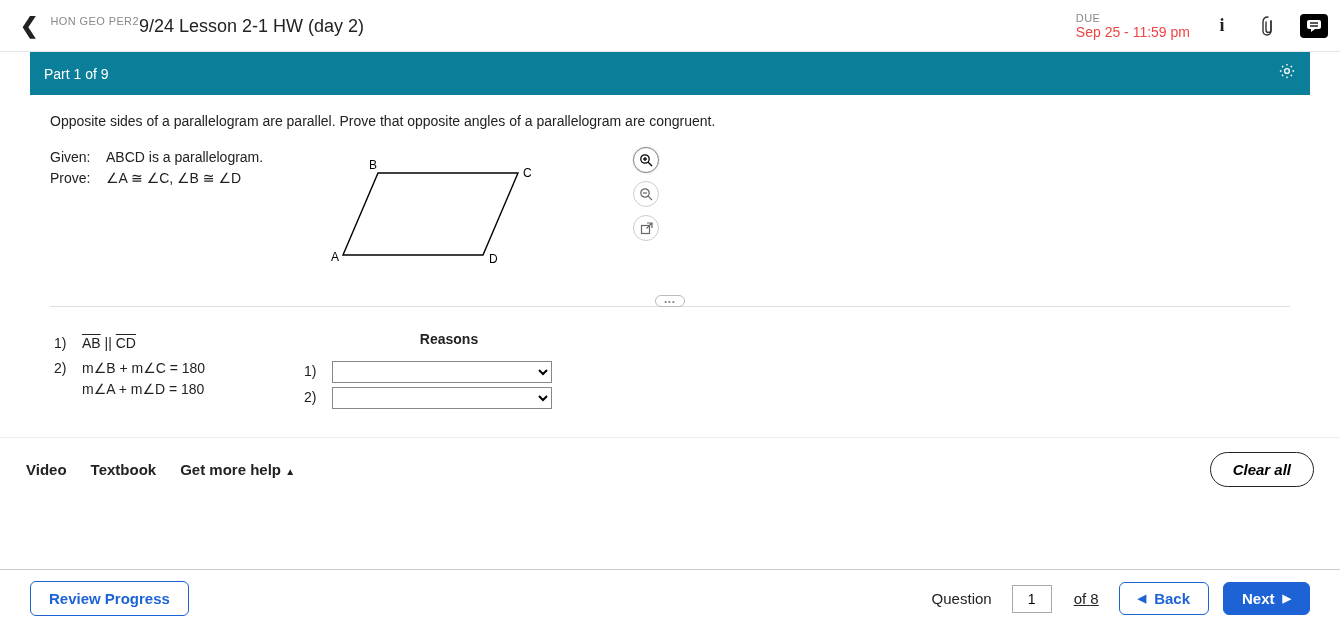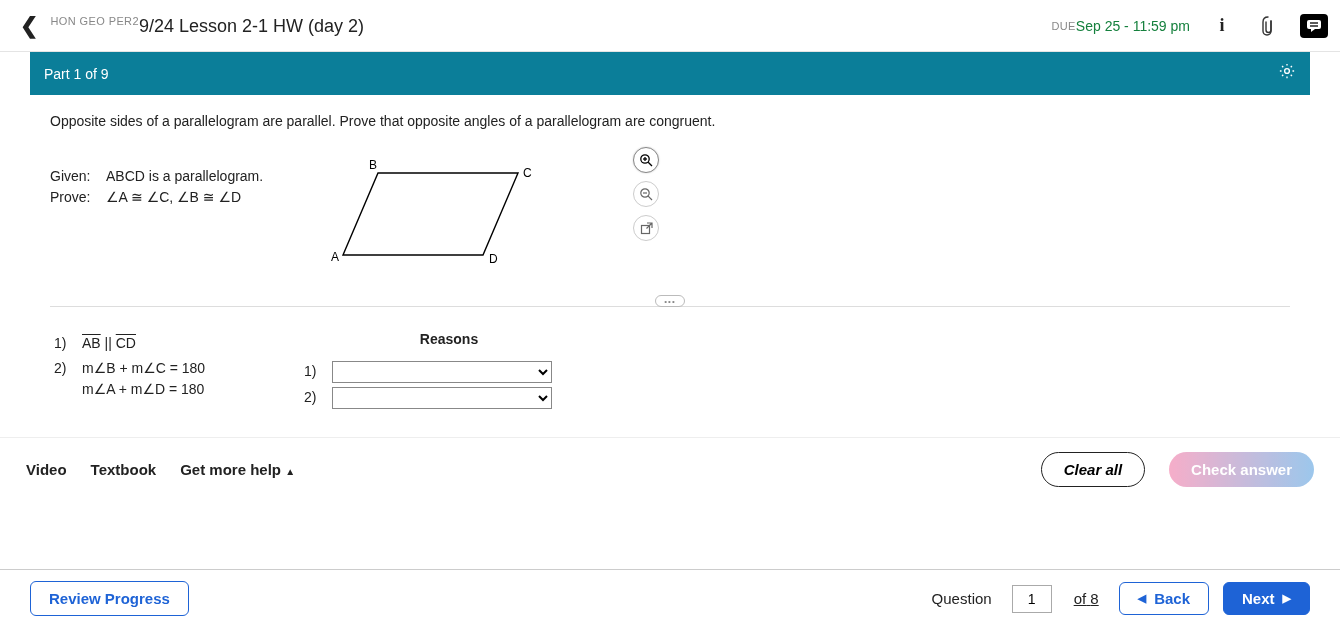--- a/index.html
+++ b/index.html
@@ -41,25 +41,25 @@
       color: #222;
       margin-top: 1px;
     }
     .header-right {
       display: flex;
       align-items: center;
       gap: 18px;
     }
     .due-block {
       display: flex;
-      flex-direction: row;
-      align-items: center;
+      flex-direction: column;
+      align-items: flex-start;
     }
     .due-label { font-size: 11px; color: #888; letter-spacing: 0.4px;}
-    .due-date { font-size: 14px; color: #15803d; }
+    .due-date { font-size: 14px; color: #ef4444; }
     .icon-btn {
       width: 28px; height: 28px;
       display: flex; align-items: center; justify-content: center;
       cursor: pointer; font-size: 18px;
     }
     .chat-badge {
       background:#000; color:#fff; border-radius:4px; width:28px; height:24px;
       display:flex; align-items:center; justify-content:center;
     }
 
@@ -87,21 +87,20 @@
       margin-bottom: 18px;
     }
     .given-prove-row {
       display: flex;
       align-items: flex-start;
       gap: 60px;
     }
     .given-prove {
       line-height: 1.5;
       font-size: 14px;
-      margin-top: 19px;
     }
     .gp-line { display:flex; gap: 10px; }
     .gp-label { width: 46px; }
     .overline { text-decoration: overline; }
     .figure-wrap {
       position: relative;
       padding-top: 8px;
     }
     .figure-controls {
       display:flex;
@@ -374,21 +373,20 @@
 
   <div class="help-row">
     <span class="help-link">Video</span>
     <span class="help-link">Textbook</span>
     <span class="help-link">
       <span>Get more help</span>
       <span style="font-size:10px;">▲</span>
     </span>
     <span class="help-spacer"></span>
     <button class="pill-btn">Clear all</button>
-    <button class="check-btn">Check answer</button>
   </div>
 </div>
 
 <div class="footer">
   <button class="review-btn">Review Progress</button>
   <span class="footer-spacer"></span>
   <span class="q-label">Question</span>
   <input class="q-input" value="1" style="">
   <span class="q-of">
     <span>of</span>

